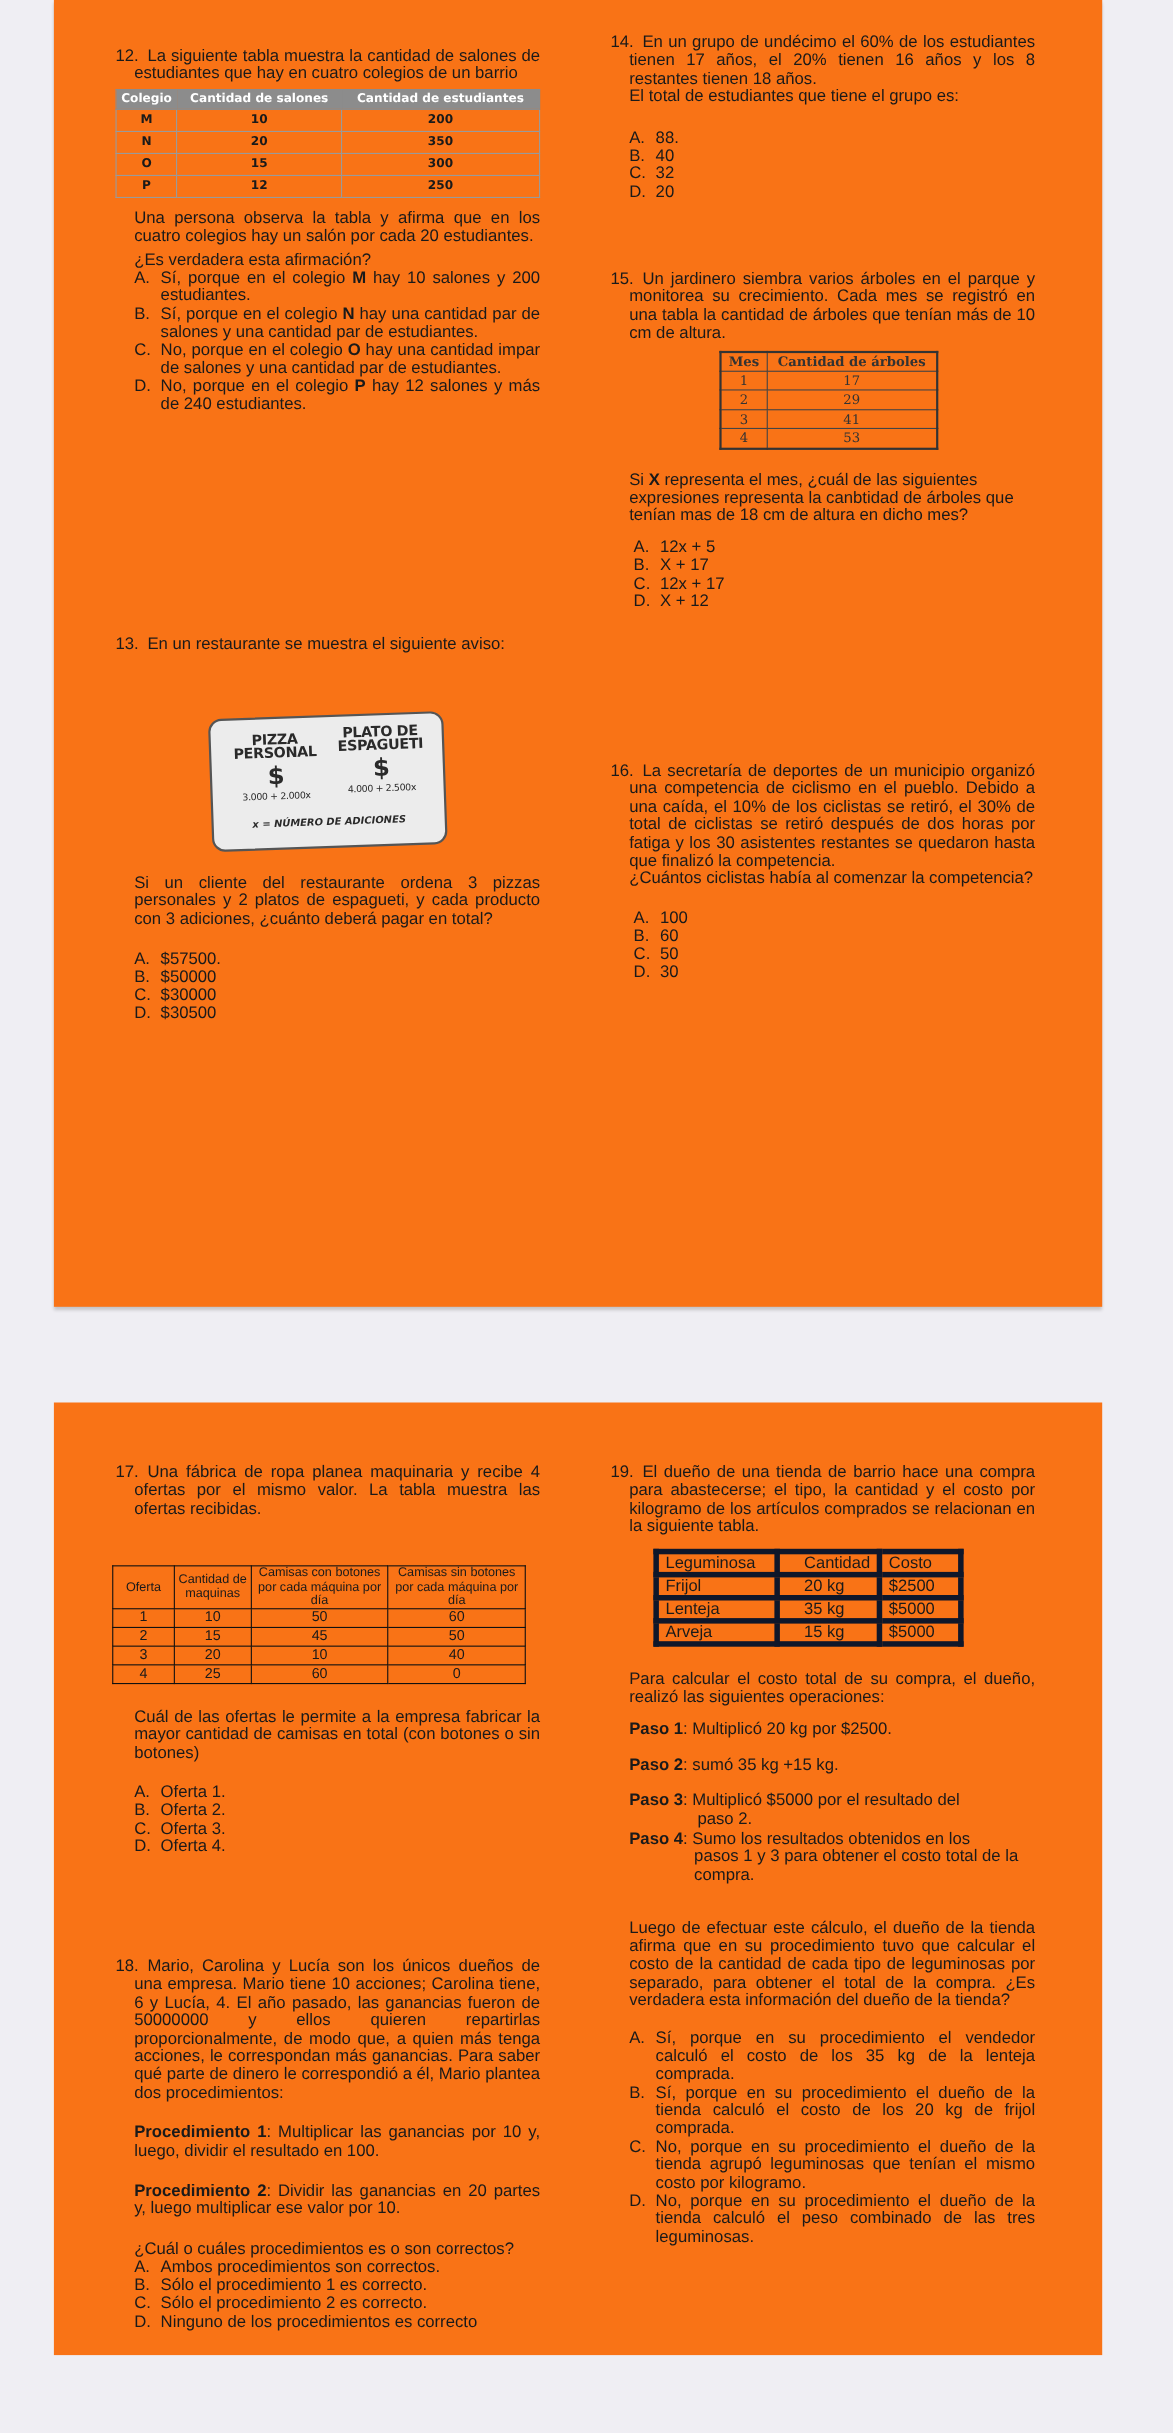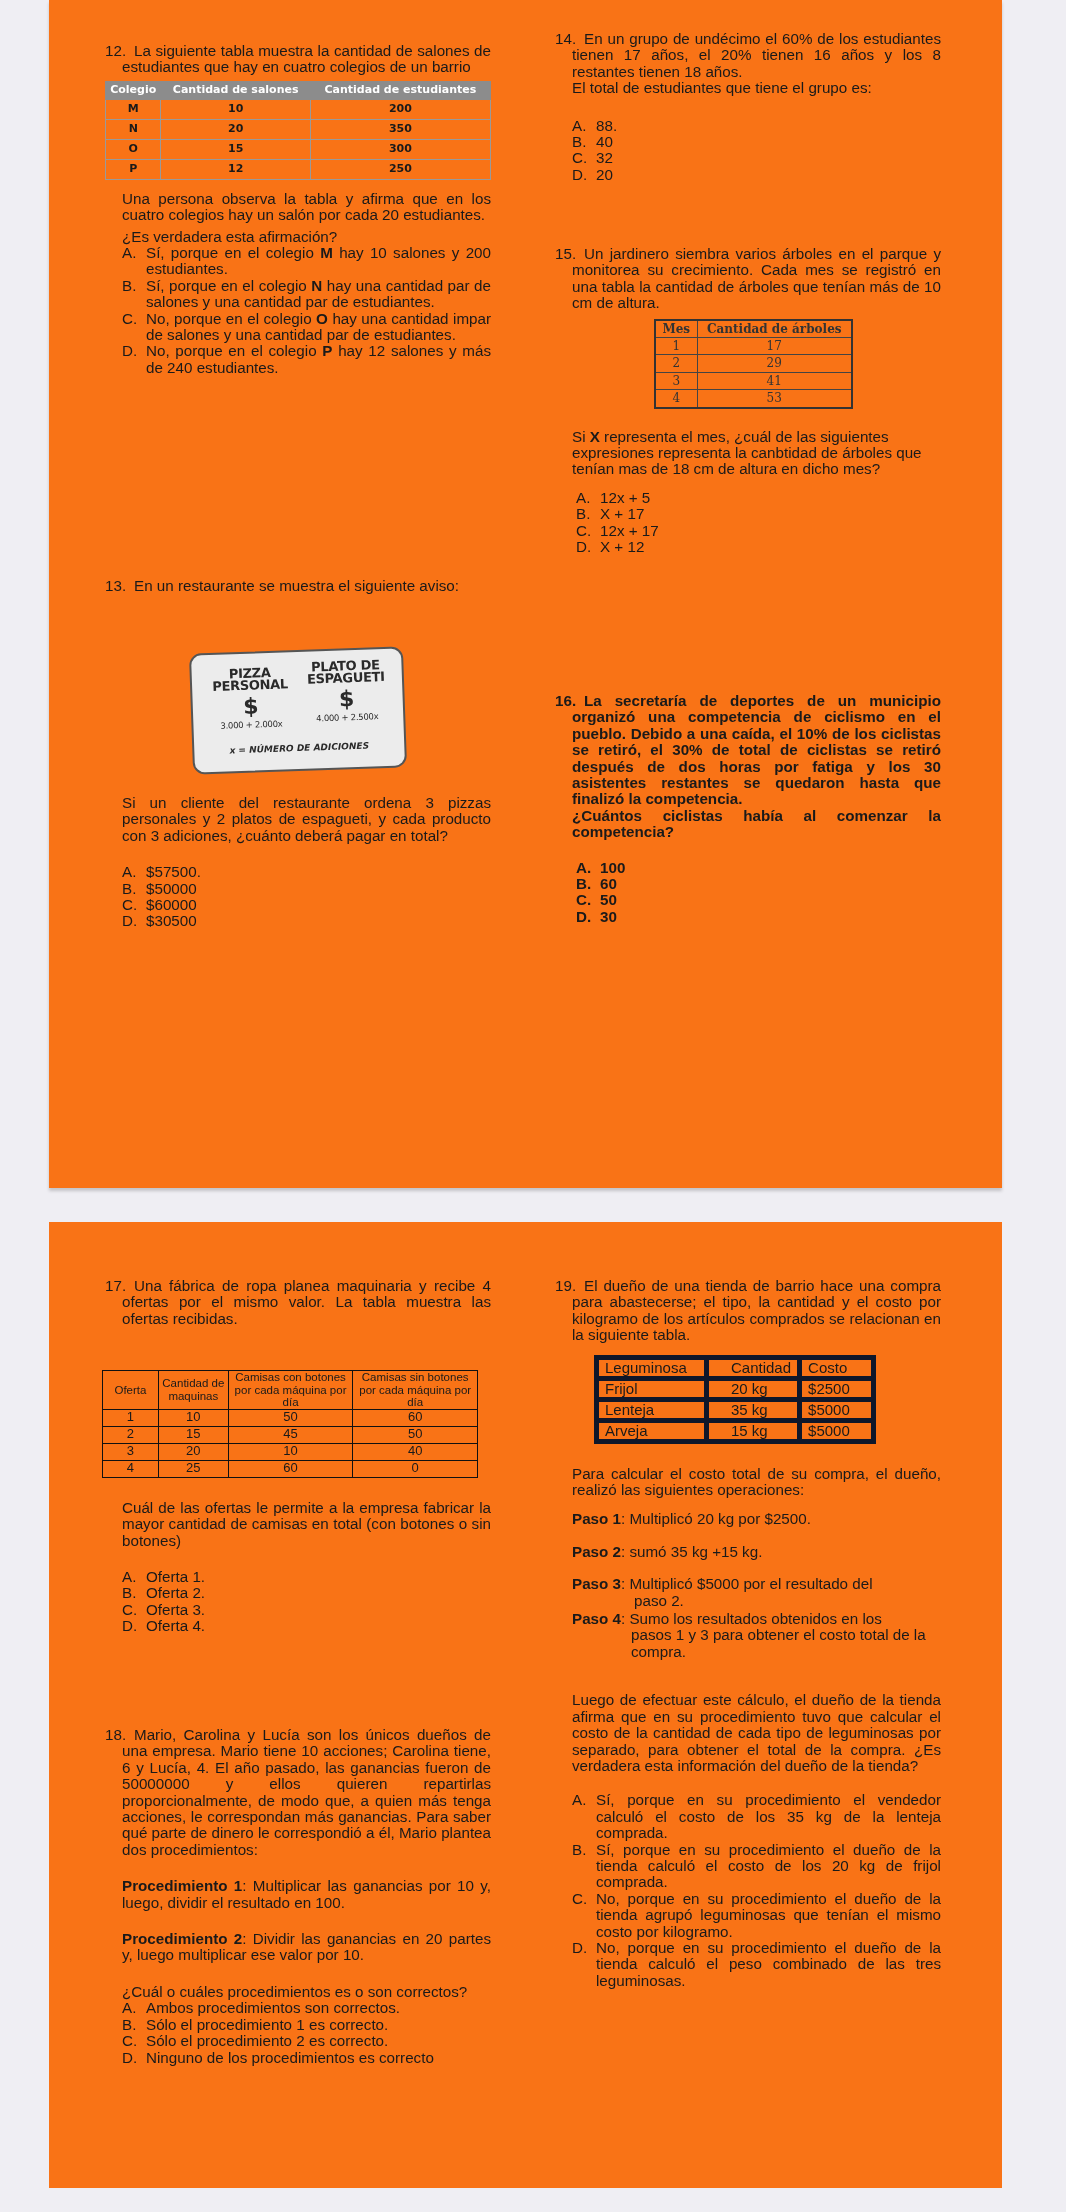--- a/index.html
+++ b/index.html
@@ -11,21 +11,21 @@
     position: relative;
     overflow: hidden;
   }
   .page {
     position: absolute;
     left: 49px;
     width: 953px;
     background: #f97316;
   }
   #page1 { top: 0; height: 1188px; box-shadow: 0 3px 3px rgba(0,0,0,0.18); }
-  #page2 { top: 1222px; height: 966px; }
+  #page2 { top: 1275px; height: 866px; }
   .col {
     position: absolute;
     width: 386px;
     font-size: 15.2px;
     line-height: 16.4px;
   }
   .q { position: absolute; left: 0; width: 386px; }
   .q-head { text-align: justify; padding-left: 17px; }
   .q-num { display: inline-block; width: 0; margin-left: -17px; }
   .q-num span { display: inline-block; width: 46px; }
@@ -169,21 +169,21 @@
         <li>
             <span class="lt">A.</span>
             <span class="tx">$57500.</span>
           </li>
         <li>
             <span class="lt">B.</span>
             <span class="tx">$50000</span>
           </li>
         <li>
             <span class="lt">C.</span>
-            <span class="tx">$60000</span>
+            <span class="tx">$30000</span>
           </li>
         <li>
             <span class="lt">D.</span>
             <span class="tx">$30500</span>
           </li>
       </ul>
     </div>
   </div>
 
   <div class="col" style="left:506px; top:0;">
@@ -253,21 +253,21 @@
             <span class="lt">C.</span>
             <span class="tx">12x + 17</span>
           </li>
         <li>
             <span class="lt">D.</span>
             <span class="tx">X + 12</span>
           </li>
       </ul>
     </div>
 
-    <div class="q" style="top:693px;font-weight:bold;">
+    <div class="q" style="top:693px;">
       <p class="q-head"><span class="q-num"><span>16.</span></span><span style="display:inline-block;width:29px"></span><span>La secretaría de deportes de un municipio organizó una competencia de ciclismo en el pueblo. Debido a una caída, el 10% de los ciclistas se retiró, el 30% de total de ciclistas se retiró después de dos horas por fatiga y los 30 asistentes restantes se quedaron hasta que finalizó la competencia.</span></p>
       <p class="just">¿Cuántos ciclistas había al comenzar la competencia?</p>
       <ul class="opts" style="margin-top:19px; padding-left:21px;">
         <li>
             <span class="lt">A.</span>
             <span class="tx">100</span>
           </li>
         <li>
             <span class="lt">B.</span>
             <span class="tx">60</span>

